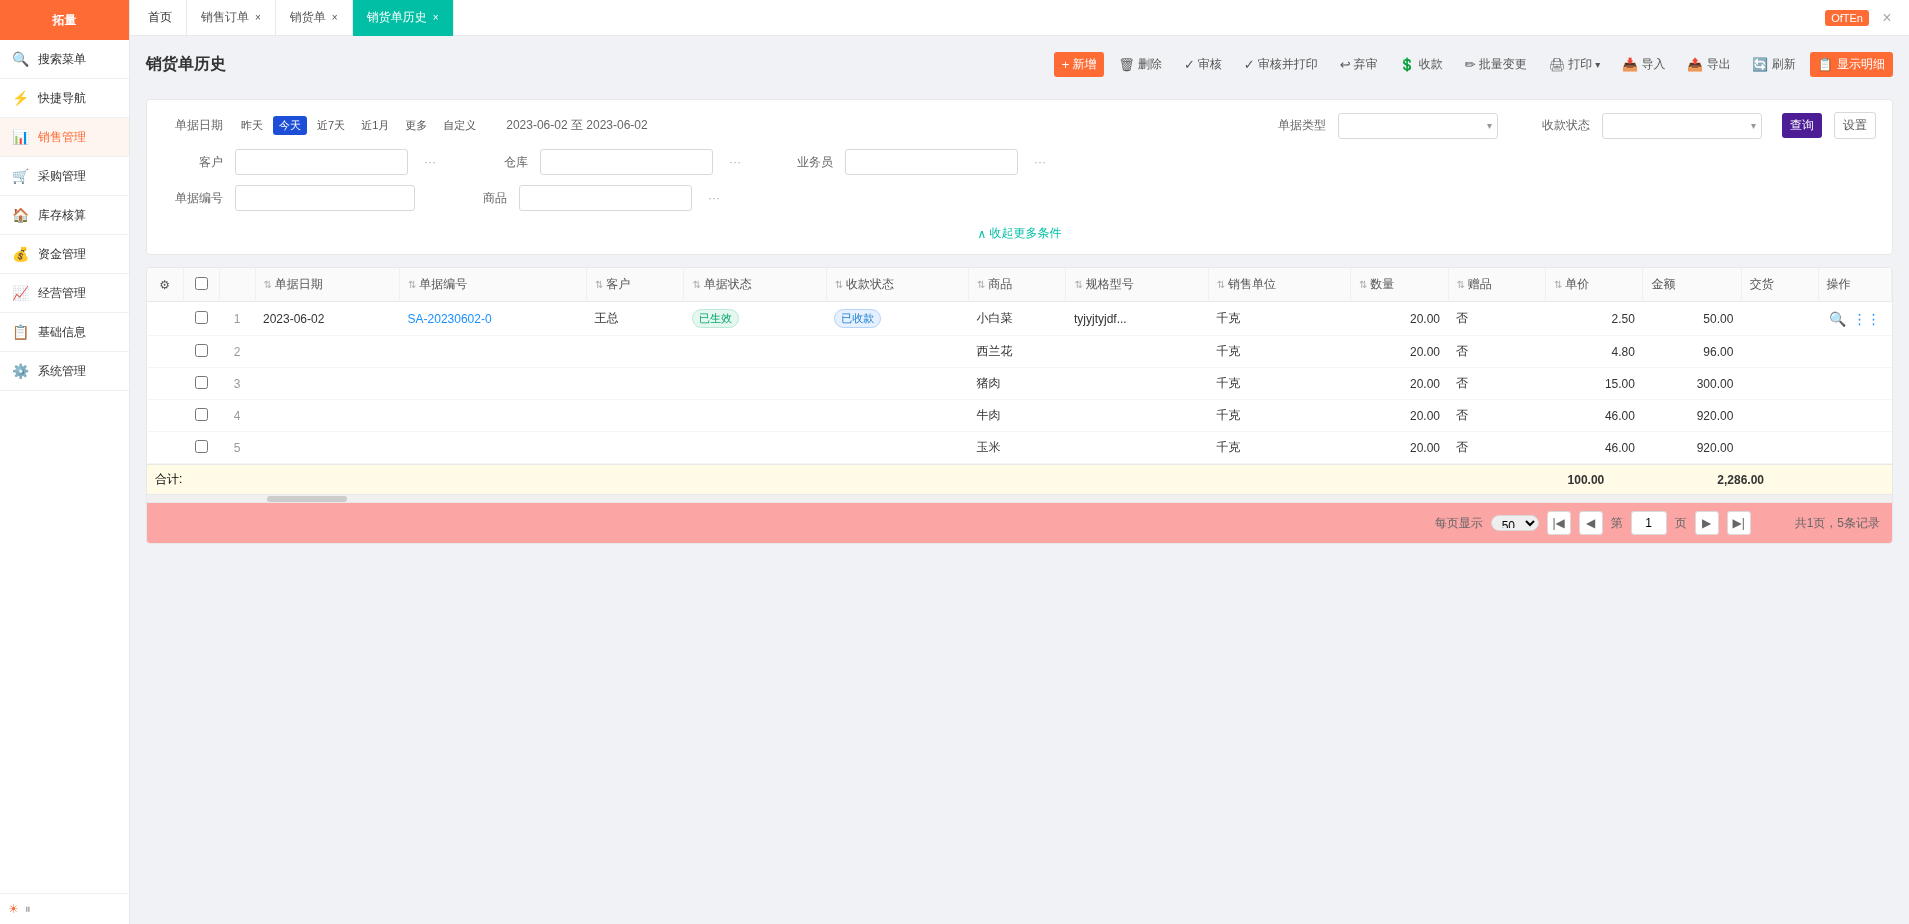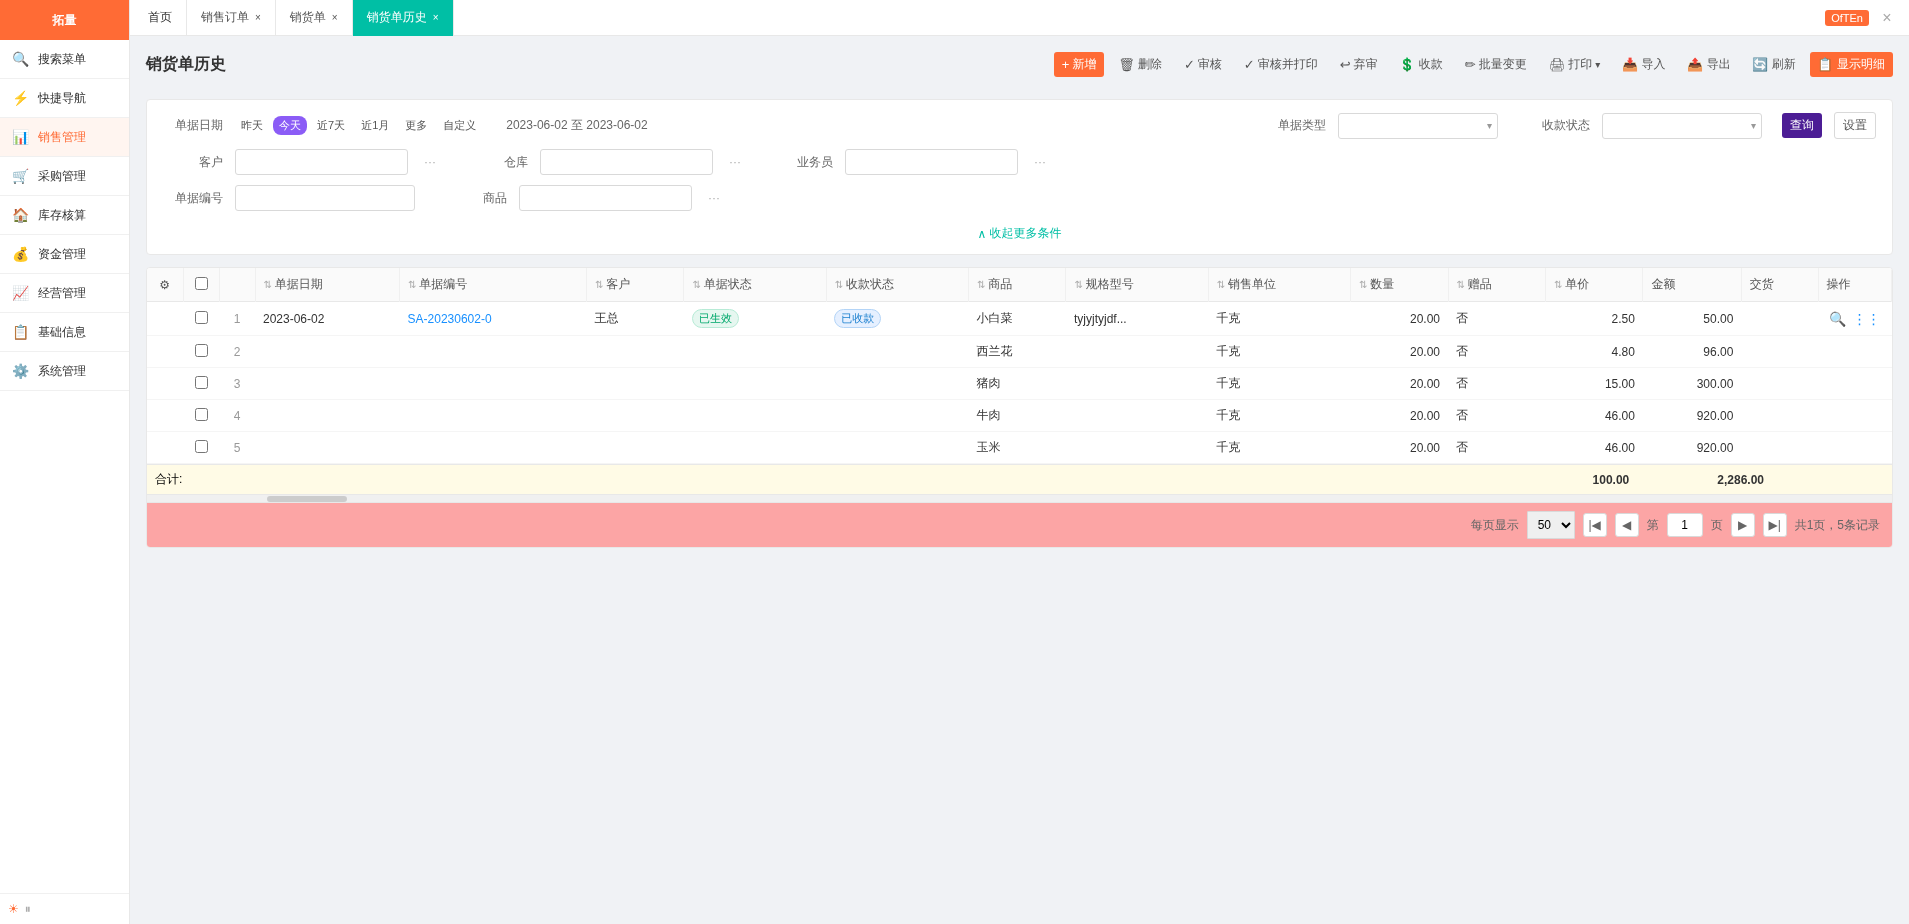--- a/index.html
+++ b/index.html
@@ -170,23 +170,23 @@
       gap: 4px;
     }
     .date-shortcut {
       padding: 2px 6px;
       cursor: pointer;
       color: #555;
       border-radius: 2px;
       font-size: 11px;
     }
     .date-shortcut.active {
-      background: #8b5cf6;
+      background: #1d4ed8;
       color: #fff;
-      border-radius: 8px;
+      border-radius: 3px;
     }
     .date-range {
       color: #666;
       font-size: 12px;
     }
     .filter-input {
       border: 1px solid #d9d9d9;
       border-radius: 3px;
       padding: 3px 8px;
       height: 26px;
@@ -316,23 +316,23 @@
       align-items: center;
       justify-content: flex-end;
       padding: 8px 12px;
       background: #fca5a5;
       border-top: 1px solid #e8e8e8;
       gap: 8px;
     }
     .pagination-label { color: #666; }
     .page-size-select {
       border: 1px solid #d9d9d9;
-      border-radius: 1px;
+      border-radius: 11px;
       padding: 2px 6px;
-      height: 28px;
+      height: 16px;
       font-size: 12px;
     }
     .page-nav-btn {
       width: 24px;
       height: 24px;
       border: 1px solid #d9d9d9;
       border-radius: 3px;
       background: #fff;
       cursor: pointer;
       display: flex;
@@ -342,21 +342,21 @@
       font-size: 12px;
     }
     .page-num-input {
       width: 36px;
       border: 1px solid #d9d9d9;
       border-radius: 3px;
       text-align: center;
       height: 24px;
       font-size: 12px;
     }
-    .total-pages { color: #666; }
+    .total-pages { color: #666; margin-left: 36px; }
 
     
     .tab-bar-close {
       width: 20px;
       height: 20px;
       cursor: pointer;
       display: flex;
       align-items: center;
       justify-content: center;
       color: #999;
@@ -684,21 +684,21 @@
               <td style="text-align:right;">46.00</td>
               <td style="text-align:right;">920.00</td>
               <td></td>
               <td class="actions"></td>
             </tr>
           </tbody>
       </table>
 
       <div class="summary-row">
         <span class="summary-label">合计:</span>
-        <div style="flex:1;display:flex;justify-content:flex-end;gap:88px;padding-right:120px;">
+        <div style="flex:1;display:flex;justify-content:flex-end;gap:113px;padding-right:120px;">
           <span class="summary-value">100.00</span>
           <span class="summary-value">2,286.00</span>
         </div>
       </div>
 
       <div style="height:8px;background:#f0f0f0;border-top:1px solid #e8e8e8;">
         <div style="width:80px;height:6px;background:#ccc;border-radius:3px;margin:1px 0 0 120px;"></div>
       </div>
 
       <div class="pagination-bar">

